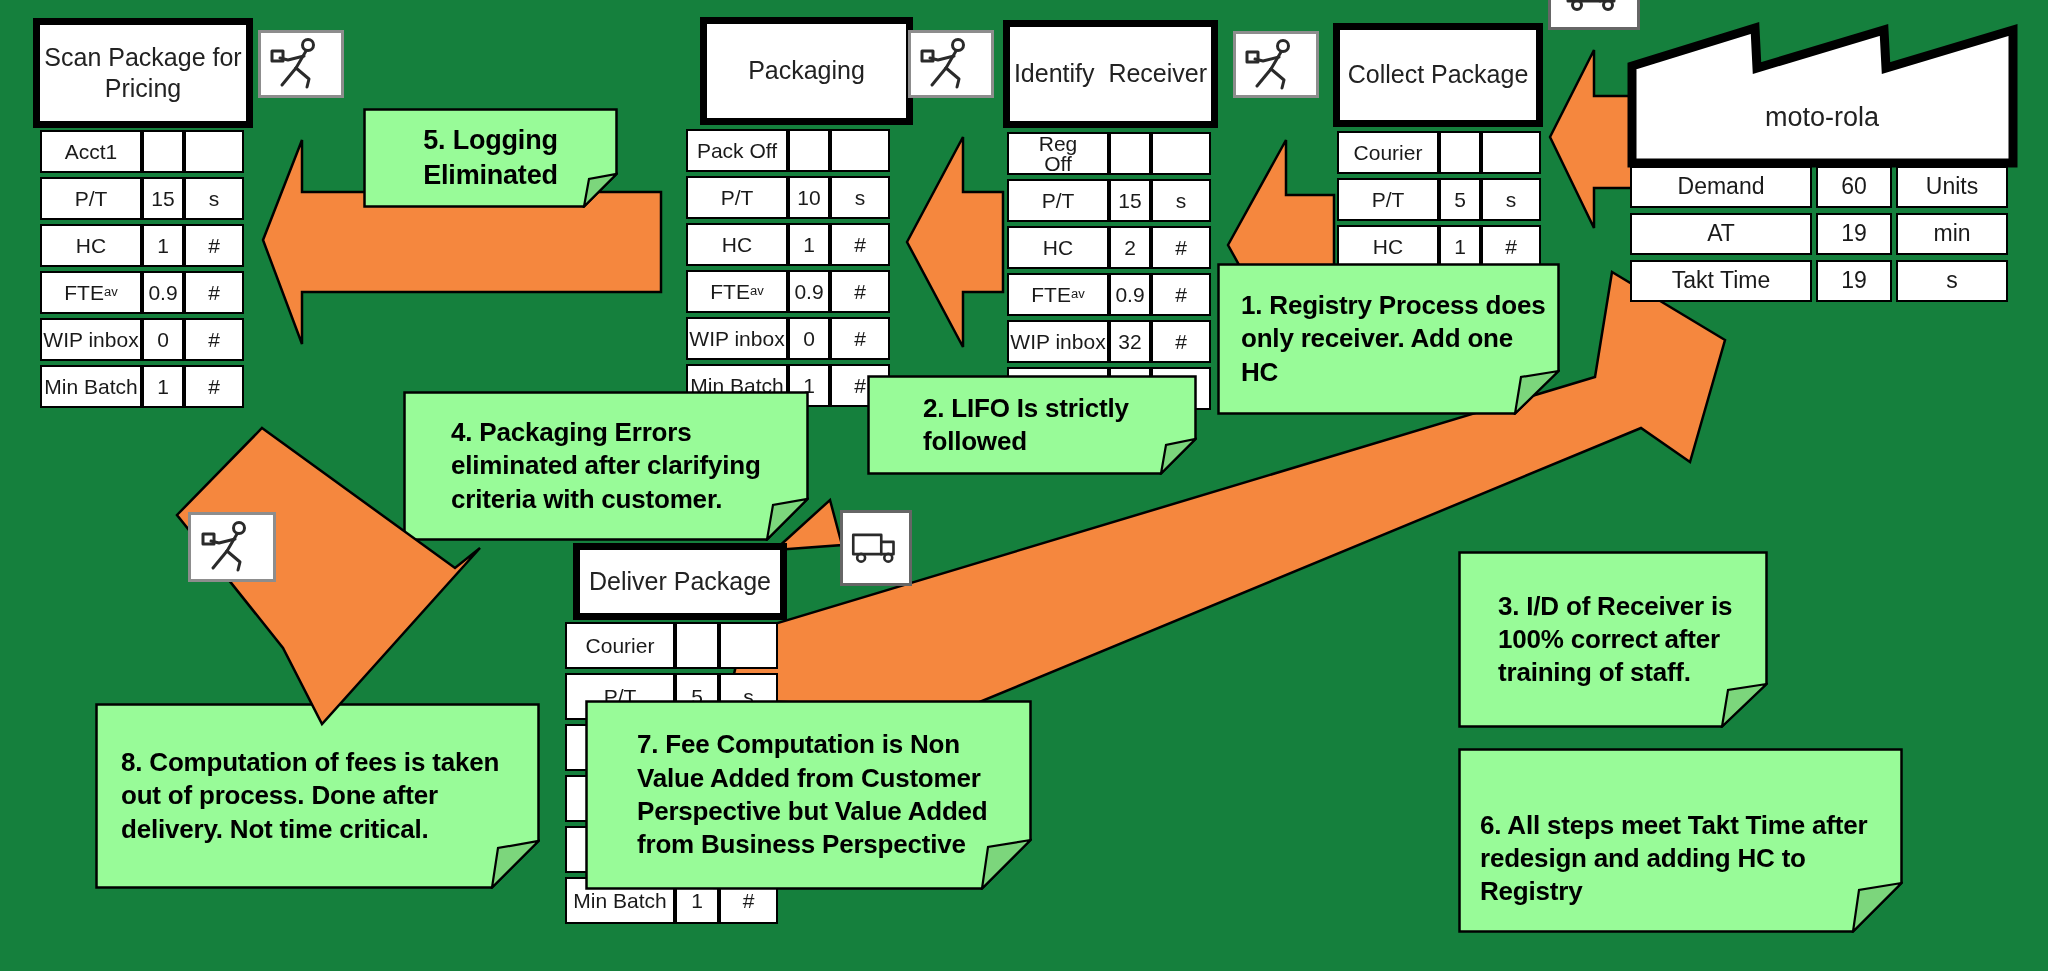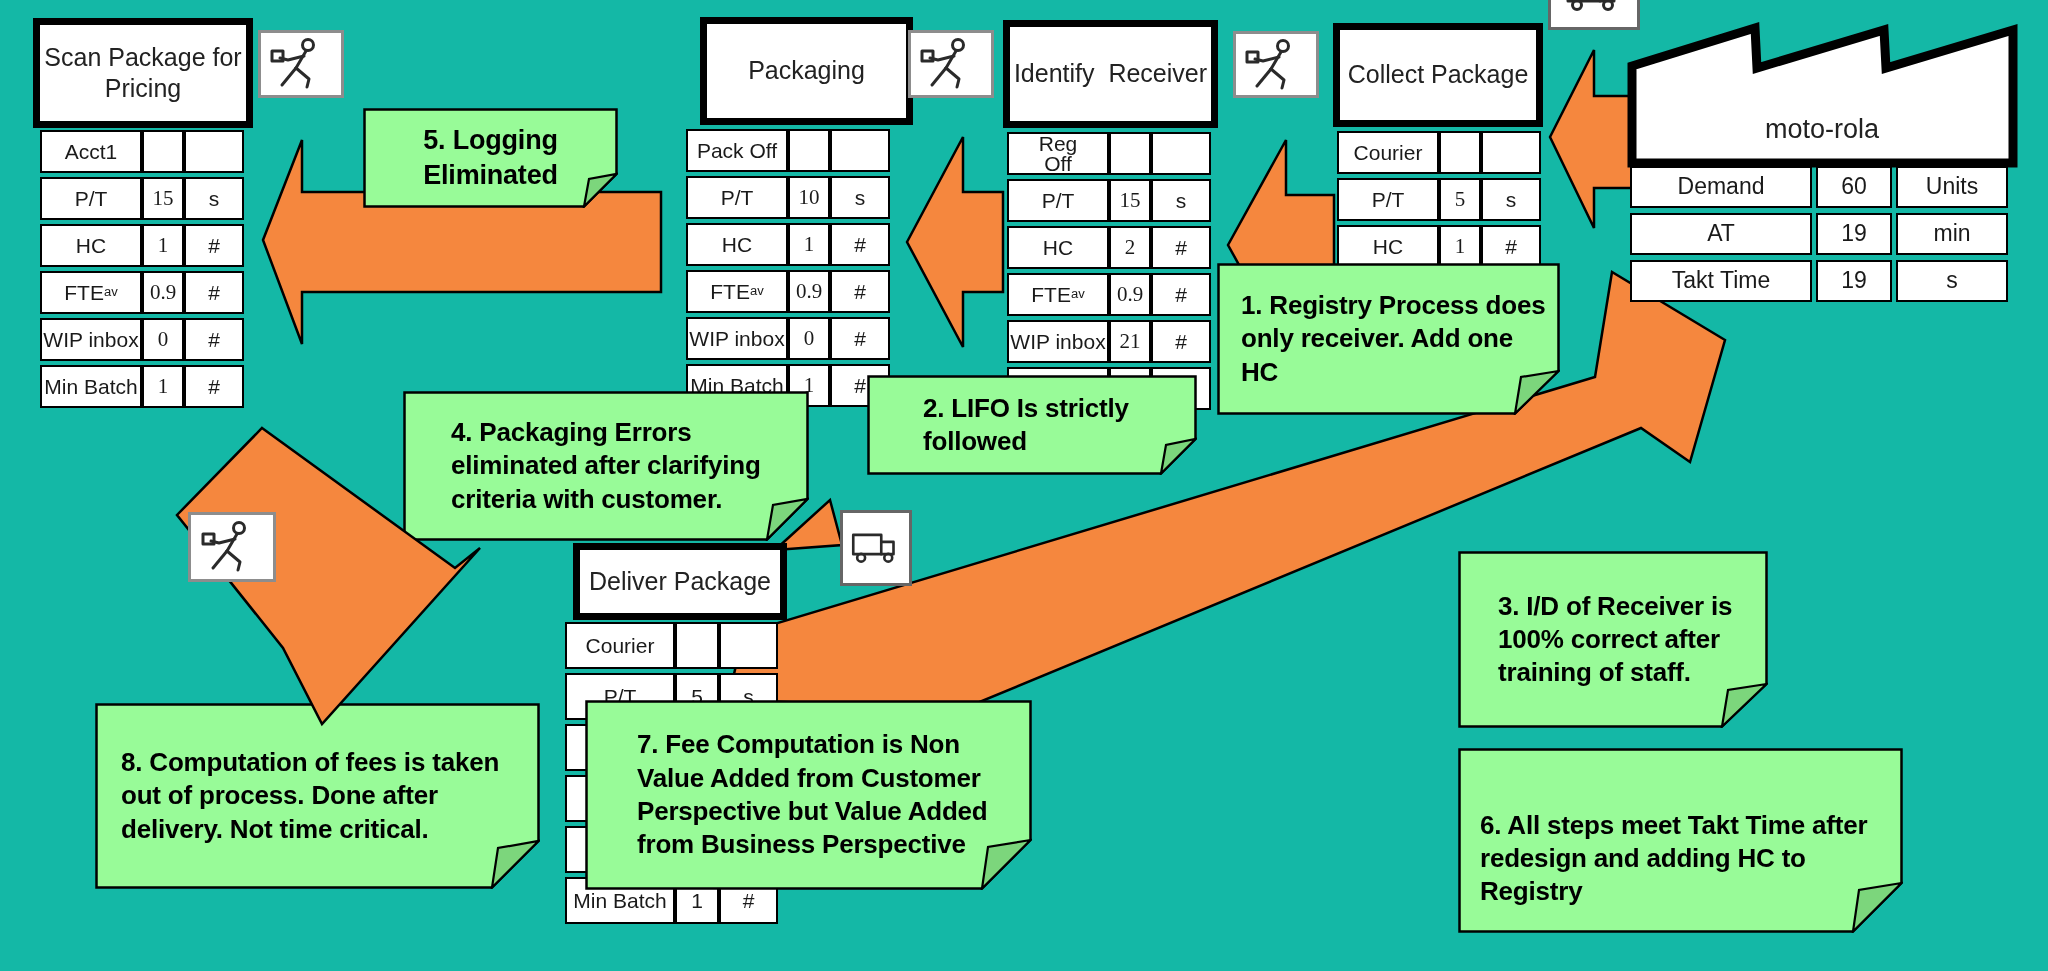--- a/index.html
+++ b/index.html
@@ -1,29 +1,29 @@
 <!DOCTYPE html>
 <html style="--orange: #F5873E; --note-green: #98FB98; --note-fold: #7CD67C;"><head>
 <meta charset="utf-8">
 <style>
   html,body{margin:0;padding:0;background:#fff;}
-  #canvas{position:relative;width:2048px;height:971px;background:#14b8a6;overflow:hidden;
+  #canvas{position:relative;width:2048px;height:971px;background:#15803d;overflow:hidden;
           font-family:"Liberation Sans",sans-serif;color:#1a1a1a;}
   .layer{position:absolute;left:0;top:0;width:2048px;height:971px;pointer-events:none;}
   .arrow{fill:var(--orange,#F5873E);stroke:#000;stroke-width:2.5;stroke-linejoin:miter;}
   .prochdr{position:absolute;border:7px solid #000;background:#fff;display:flex;align-items:center;
            justify-content:center;text-align:center;font-size:25px;line-height:1.25;color:#222;}
   .prochdr span{white-space:pre-wrap;}
   .ptable{position:absolute;}
   .trow{display:flex;gap:0;margin-bottom:4px;}
   .tcell{border:2.5px solid #000;height:43px;display:flex;align-items:center;justify-content:center;
          font-size:21px;background:#fff;white-space:pre-line;text-align:center;line-height:0.95;
          box-sizing:border-box;overflow:hidden;}
   sub{font-size:62%;}
-  .std .c0{flex:0 0 102px;} .std .c1{flex:0 0 42px;font-family:Liberation Serif, serif;} .std .c2{flex:0 0 60px;}
+  .std .c0{flex:0 0 102px;} .std .c1{flex:0 0 42px;} .std .c2{flex:0 0 60px;}
   .dlv .c0{flex:0 0 110px;} .dlv .c1{flex:0 0 44px;} .dlv .c2{flex:0 0 59px;}
   .dlv .tcell{height:47px;}
   .moto .c0{flex:0 0 182px;} .moto .c1{flex:0 0 76px;} .moto .c2{flex:0 0 112px;}
   .moto .tcell{height:42px;font-size:23px;}
   .moto .trow{gap:4px;margin-bottom:5px;}
   .factory-title{position:absolute;display:flex;align-items:center;justify-content:center;
                  font-size:27px;color:#222;}
   .note{position:absolute;}
   .note svg{position:absolute;left:0;top:0;}
   .note-body{fill:var(--note-green,#98FB98);stroke:#000;stroke-width:2.5;stroke-linejoin:miter;}
@@ -142,21 +142,21 @@
         <div class="tcell c1">2</div>
         <div class="tcell c2">#</div>
       </div>
       <div class="trow">
         <div class="tcell c0">FTE<sub>av</sub></div>
         <div class="tcell c1">0.9</div>
         <div class="tcell c2">#</div>
       </div>
       <div class="trow">
         <div class="tcell c0">WIP inbox</div>
-        <div class="tcell c1">21</div>
+        <div class="tcell c1">32</div>
         <div class="tcell c2">#</div>
       </div>
       <div class="trow">
         <div class="tcell c0"></div>
         <div class="tcell c1"></div>
         <div class="tcell c2"></div>
       </div>
     </div>
 
   <div class="prochdr" style="left:1333px;top:23px;width:196px;height:90px;">
@@ -222,21 +222,21 @@
       <div class="trow">
         <div class="tcell c0">Min Batch</div>
         <div class="tcell c1">1</div>
         <div class="tcell c2">#</div>
       </div>
     </div>
 
   <svg style="position:absolute;left:1624px;top:20px;" width="396" height="150" viewBox="0 0 396 150">
     <polygon points="8,143 8,46 131,8 133,48 260,10 262,48 389,10 389,143" fill="#ffffff" stroke="#000" stroke-width="9" stroke-linejoin="miter"></polygon>
   </svg>
-  <div class="factory-title" style="left:1624px;top:100px;width:396px;height:58px;">moto-rola</div>
+  <div class="factory-title" style="left:1624px;top:88px;width:396px;height:58px;">moto-rola</div>
   <div class="ptable moto" style="left:1630px;top:166px;width:384px;">
       <div class="trow">
         <div class="tcell c0">Demand</div>
         <div class="tcell c1">60</div>
         <div class="tcell c2">Units</div>
       </div>
       <div class="trow">
         <div class="tcell c0">AT</div>
         <div class="tcell c1">19</div>
         <div class="tcell c2">min</div>

